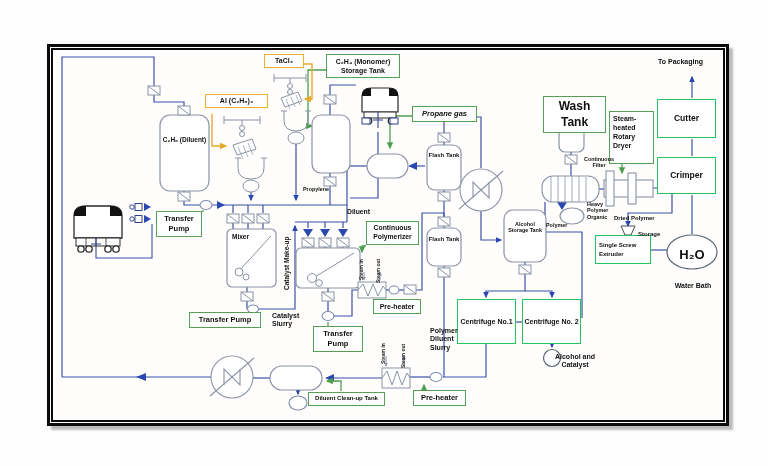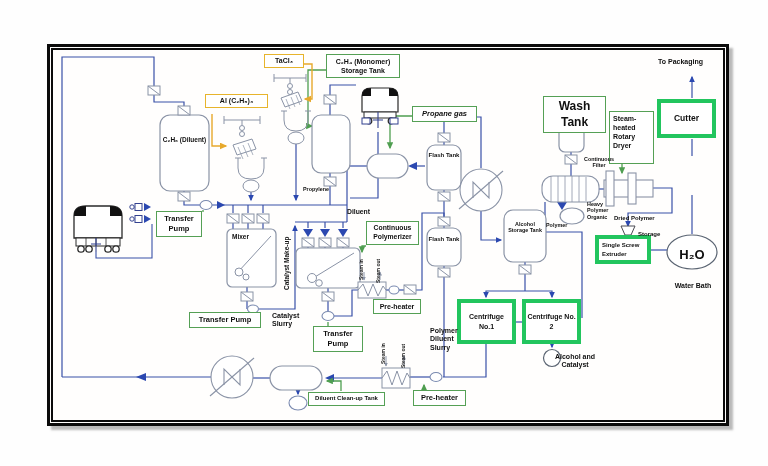--- a/index.html
+++ b/index.html
@@ -6,21 +6,21 @@
   #stage{position:relative;width:768px;height:466px;background:#fefefe;overflow:hidden;
          font-family:"Liberation Sans",sans-serif;color:#111;}
   .frame{position:absolute;left:47px;top:44px;width:676px;height:376px;border:3px solid #0b0b0b;
          background:#fffefd;box-shadow:4px 4px 2px rgba(130,130,130,.55);}
   .frame-inner{position:absolute;left:1px;top:1px;right:1px;bottom:1px;border:2px solid #0b0b0b;}
   svg{position:absolute;left:0;top:0;}
   .gbox{position:absolute;background:#fff;border:1.4px solid #55a055;color:#101010;font-weight:bold;
         text-align:center;font-size:7px;line-height:1.3;padding:2px 1px;box-sizing:border-box;z-index:5;}
   .ybox{position:absolute;background:#fff;border:1.4px solid #e7b42c;color:#101010;font-weight:bold;
         text-align:center;font-size:7px;line-height:1.2;padding:2px 1px;box-sizing:border-box;z-index:5;}
-  .ebox{position:absolute;background:#fff;border:4px solid #22c55e;color:#101010;font-weight:bold;
+  .ebox{position:absolute;background:#fff;border:1px solid #22c55e;color:#101010;font-weight:bold;
         text-align:center;font-size:7px;line-height:1.35;box-sizing:border-box;z-index:4;
         display:flex;align-items:center;justify-content:center;}
   .lbl{position:absolute;font-weight:bold;color:#101010;font-size:6.5px;line-height:1.2;z-index:5;}
   .sm{font-size:5.4px;font-weight:600;}
   .ctr{text-align:center;}
   .vert{transform:rotate(-90deg);transform-origin:0 0;white-space:nowrap;}
   .vlabel{position:absolute;font-size:5px;font-weight:600;color:#222;z-index:5;}
 </style>
 </head>
 <body>
@@ -382,20 +382,21 @@
   <div class="gbox" style="left:609px;top:111px;width:45px;height:53px;text-align:left;padding-left:3px;">Steam-heated Rotary Dryer</div>
   <div class="gbox" style="left:156px;top:211px;width:46px;font-size:7.5px;">Transfer Pump</div>
   <div class="gbox" style="left:189px;top:312px;width:72px;font-size:7.5px;">Transfer Pump</div>
   <div class="gbox" style="left:313px;top:326px;width:50px;font-size:7.5px;">Transfer Pump</div>
   <div class="gbox" style="left:366px;top:221px;width:53px;font-size:6.8px;">Continuous Polymerizer</div>
   <div class="gbox" style="left:373px;top:299px;width:48px;">Pre-heater</div>
   <div class="gbox" style="left:413px;top:390px;width:53px;font-size:7.5px;">Pre-heater</div>
   <div class="gbox" style="left:308px;top:392px;width:77px;font-size:6px;">Diluent Clean-up Tank</div>
 
   <div class="ebox" style="left:657px;top:99px;width:59px;height:39px;font-size:8.5px;">Cutter</div>
+  <div class="ebox" style="left:657px;top:157px;width:59px;height:37px;font-size:8.5px;">Crimper</div>
   <div class="ebox" style="left:595px;top:235px;width:56px;height:29px;font-size:6px;justify-content:flex-start;text-align:left;padding-left:3px;">Single Screw Extruder</div>
   <div class="ebox" style="left:457px;top:299px;width:59px;height:45px;">Centrifuge No.1</div>
   <div class="ebox" style="left:522px;top:299px;width:59px;height:45px;">Centrifuge No. 2</div>
 
   <div class="lbl ctr" style="left:161px;top:136px;width:47px;">C₂H₆ (Diluent)</div>
   <div class="lbl ctr" style="left:428px;top:152px;width:32px;font-size:6px;">Flash Tank</div>
   <div class="lbl ctr" style="left:428px;top:236px;width:32px;font-size:6px;">Flash Tank</div>
   <div class="lbl" style="left:232px;top:233px;font-size:6.5px;">Mixer</div>
   <div class="lbl ctr sm" style="left:506px;top:221px;width:38px;">Alcohol Storage Tank</div>
   <div class="lbl ctr" style="left:676px;top:247px;width:32px;font-size:13px;">H₂O</div>

